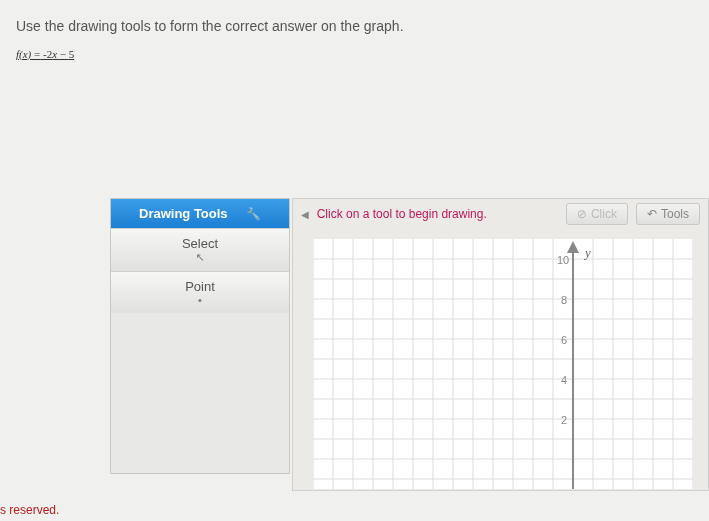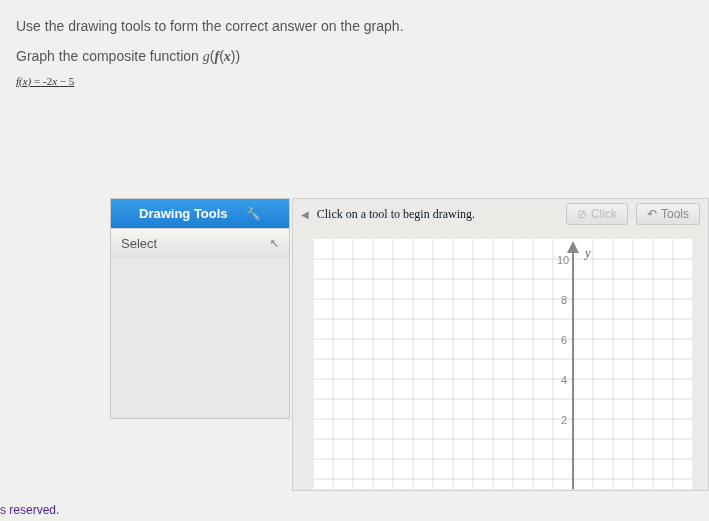--- a/index.html
+++ b/index.html
@@ -64,20 +64,21 @@
     .tool-item {
       background: linear-gradient(#f6f6f4, #e0e0de);
       border-top: 1px solid #d0d0ce;
       padding: 7px 10px;
       font-size: 13px;
       color: #555;
       display: flex;
       justify-content: space-between;
       align-items: center;
       cursor: pointer;
+      flex-direction: column;
     }
     .tool-icon {
       font-size: 11px;
       color: #777;
     }
     .tool-body {
       height: 160px;
       background: #e8e8e6;
     }
     .canvas-area {
@@ -97,22 +98,21 @@
       color: #999;
       font-size: 12px;
       gap: 8px;
     }
     .canvas-toolbar .collapse-icon {
       color: #888;
       font-size: 10px;
     }
     .canvas-toolbar .prompt {
       flex: 1;
-      color: #0f172a;
-      font-family: Liberation Serif, serif;
+      color: #be185d;
     }
     .toolbar-btn {
       background: linear-gradient(#f2f2f0, #e0e0de);
       border: 1px solid #c8c8c6;
       border-radius: 3px;
       padding: 3px 10px;
       font-size: 12px;
       color: #888;
       display: flex;
       align-items: center;
@@ -141,45 +141,46 @@
       font-family: 'Times New Roman', serif;
       font-style: italic;
       font-size: 13px;
       fill: #666;
     }
     .footer {
       position: absolute;
       bottom: 4px;
       left: 0;
       font-size: 12px;
-      color: #4c1d95;
+      color: #b91c1c;
     }
   </style>
 </head>
 <body>
 
 <div class="instructions">
   <p class="instruction-text">Use the drawing tools to form the correct answer on the graph.</p>
-  <p class="problem-text">
-    Graph the composite function <span style="font-family:'Times New Roman',serif;font-style:italic">g</span>(<span style="font-family:'Times New Roman',serif;font-style:italic;font-weight:bold">f</span>(<span style="font-family:'Times New Roman',serif;font-style:italic;font-weight:bold">x</span>))
-  </p>
   <p class="math">
     f(x) <span class="op">=</span> <span class="num">-2</span>x <span class="op">−</span> <span class="num">5</span>
   </p>
 </div>
 
 <div class="main-area">
   <div class="toolbox">
     <div class="toolbox-header">
       <span>Drawing Tools</span>
       <span class="toolbox-header-icon">🔧</span>
     </div>
     <div class="tool-item">
       <span>Select</span>
       <span class="tool-icon">↖</span>
+    </div>
+    <div class="tool-item">
+      <span>Point</span>
+      <span class="tool-icon">•</span>
     </div>
     <div class="tool-body"></div>
   </div>
 
   <div class="canvas-area">
     <div class="canvas-toolbar">
       <span class="collapse-icon">◀</span>
       <span class="prompt">Click on a tool to begin drawing.</span>
       <div class="toolbar-btn disabled">
         <span>⊘</span>

